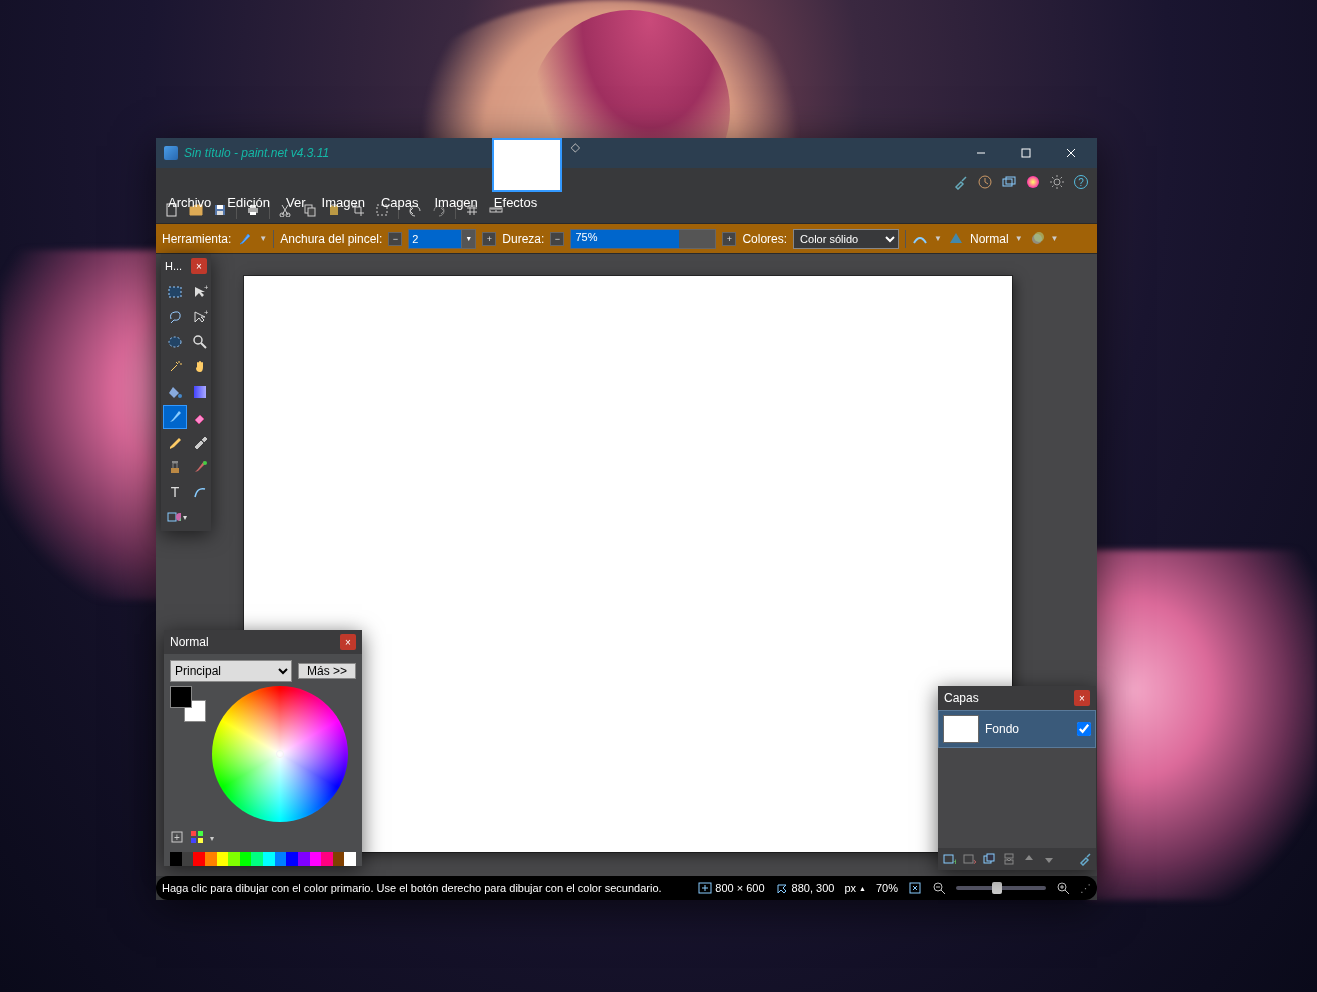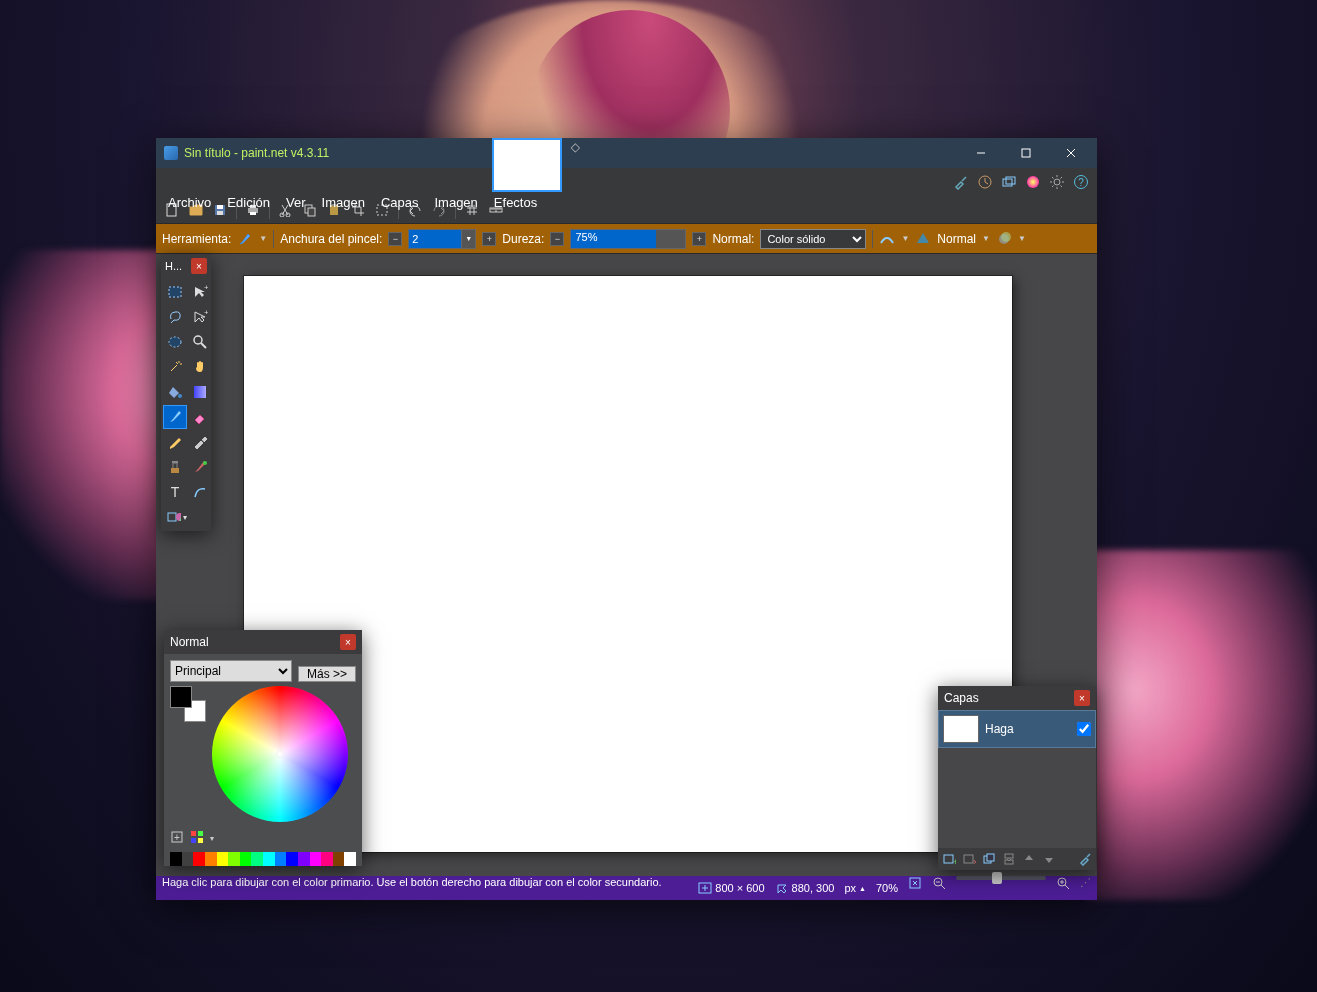--- a/index.html
+++ b/index.html
@@ -16,21 +16,21 @@
   background: radial-gradient(ellipse at 60% 5%, #c94a7a 0%, #a03060 40%, transparent 70%);
   border-radius:50%;}
 .feather-l{position:absolute;top:250px;left:0;width:250px;height:350px;
   background:radial-gradient(ellipse at 80% 40%,#f4a8c8 0%,#dc6a9a 30%,#6a3055 60%,transparent 80%);filter:blur(3px);}
 .feather-r{position:absolute;top:550px;right:0;width:230px;height:350px;
   background:radial-gradient(ellipse at 20% 40%,#f4a8c8 0%,#dc6a9a 30%,#6a3055 60%,transparent 80%);filter:blur(3px);}
 
 .app-window { position: absolute; top: 138px; left: 156px; width: 941px; height: 762px;
   background: #38393b; box-shadow: 0 8px 40px rgba(0,0,0,.6); display:flex; flex-direction:column; }
 
-.titlebar { height: 30px; background: #2c3e50; display:flex; align-items:center; padding: 0 4px 0 8px; color: #bef264; font-size: 12px; }
+.titlebar { height: 30px; background: #2c3e50; display:flex; align-items:center; padding: 0 4px 0 8px; color: #14b8a6; font-size: 12px; font-style: italic; }
 .titlebar .icon-app { width:14px; height:14px; background: linear-gradient(135deg,#4a9de8,#2868b0); margin-right:6px; border-radius:2px;}
 .titlebar .title { flex:1; }
 .titlebar .sys-btn { width:45px; height:30px; display:flex; align-items:center; justify-content:center; color:#fff; cursor:pointer; }
 
 .menubar { height: 28px; background: #38393b; display:flex; align-items:center; color:#fff; font-size:13px; padding-left:4px; position:relative;}
 .menubar .menu-item { padding: 4px 8px; cursor:pointer;margin-top:40px; }
 .menubar .thumb-area { position:absolute; left:336px; top:-30px; }
 .menubar .thumb { width:70px; height:54px; border:2px solid #3399ff; background:#fff; }
 .menubar .thumb-pin { position:absolute; right:-18px; top:2px; color:#bbb; font-size:12px;}
 .menubar .util-icons { margin-left:auto; display:flex; gap:4px; padding-right:6px;}
@@ -39,27 +39,27 @@
 .toolbar1 { height: 28px; background: #38393b; display:flex; align-items:center; gap:4px; padding: 0 6px; border-bottom:1px solid #2a2a2a; }
 .toolbar1 .tb-btn { width:20px; height:20px; display:flex; align-items:center; justify-content:center; cursor:pointer; color:#ddd; }
 .toolbar1 .sep { width:1px; height:18px; background:#555; margin:0 2px;}
 
 .toolbar2 { height: 30px; background: #a16207; display:flex; align-items:center; gap:6px; padding: 0 6px; color:#fff; font-size:12px; border-bottom:1px solid #2a2a2a;}
 .toolbar2 .lbl { white-space:nowrap; }
 .toolbar2 .brush-ico { width:16px;height:16px;}
 .toolbar2 .num-input { width:54px; height:20px; background:#0066cc; color:#fff; border:1px solid #666; font-size:11px; padding:0 3px;}
 .toolbar2 .dd-arrow{width:14px;height:20px;background:#555;display:flex;align-items:center;justify-content:center;font-size:8px;border:1px solid #666;border-left:none;}
 .toolbar2 .stepper{width:14px;height:14px;border:1px solid #666;background:#444;display:flex;align-items:center;justify-content:center;font-size:9px;cursor:pointer;color:#ddd;}
-.toolbar2 .hardness-bar{width:116px;height:20px;border:1px solid #666;background:linear-gradient(to right,#0066cc 75%,#555 75%);color:#fff;font-size:11px;padding:1px 4px;}
+.toolbar2 .hardness-bar{width:146px;height:20px;border:1px solid #666;background:linear-gradient(to right,#0066cc 75%,#555 75%);color:#fff;font-size:11px;padding:1px 4px;}
 .toolbar2 select{height:20px;background:#38393b;color:#fff;border:1px solid #888;font-size:11px;padding:0 2px;}
 
 .workspace { flex:1; background:#474749; position:relative; overflow:hidden; }
 .canvas { position:absolute; top:22px; left:88px; width:768px; height:576px; background:#fff; box-shadow: 0 0 0 1px rgba(0,0,0,.4), 3px 3px 12px rgba(0,0,0,.5);}
 
-.statusbar { height: 24px; background:#4c1d95; color:#fff; font-size:11px; display:flex; padding:0 6px; gap:10px;}
+.statusbar { height: 24px; background:#000000; color:#fff; font-size:11px; display:flex; align-items:center; padding:0 6px; gap:10px;border-radius:12px;}
 .statusbar .hint{flex:0 0 auto;}
 .statusbar .spacer{flex:1;}
 .statusbar .st-item{display:flex;align-items:center;gap:3px;}
 .statusbar .zoom-slider{width:90px;height:4px;background:#556;position:relative;border-radius:2px;}
 .statusbar .zoom-slider::after{content:"";position:absolute;left:40%;top:-4px;width:10px;height:12px;background:#ccc;border-radius:2px;}
 
 
 .panel { position:absolute; background:#4c4d4f; box-shadow:0 4px 20px rgba(0,0,0,.6); font-size:12px; color:#fff;}
 .panel .p-title { height:24px; background:#3b3b3d; display:flex; align-items:center; padding:0 6px; }
 .panel .p-title span{flex:1;}
@@ -67,21 +67,21 @@
 
 .tools-panel { top:254px; left:161px; width:50px; background:#3b3b3d;}
 .tools-panel .p-title{font-size:11px;padding:0 4px;}
 .tools-grid{display:grid;grid-template-columns:24px 24px;gap:1px;padding:2px;background:#3b3b3d;}
 .tools-grid .tool{width:24px;height:24px;display:flex;align-items:center;justify-content:center;cursor:pointer;color:#ddd;}
 .tools-grid .tool.selected{background:#0066cc;border:1px solid #3399ff;}
 .tools-grid .tool.wide{grid-column:span 2;justify-content:flex-start;padding-left:4px;}
 
 .colors-panel { top:630px; left:164px; width:198px; height:236px;}
 .colors-body{padding:6px;display:flex;flex-direction:column;gap:4px;}
-.colors-row1{display:flex;gap:6px;align-items:flex-end;}
+.colors-row1{display:flex;gap:6px;align-items:center;}
 .colors-row1 select{flex:1;height:22px;background:#ddd;color:#000;border:1px solid #888;font-size:12px;}
 .colors-row1 .more-btn{height:16px;padding:0 8px;background:#ddd;color:#000;border:1px solid #888;font-size:12px;cursor:pointer;}
 .swatch-pair{position:relative;width:36px;height:36px;}
 .swatch-pair .sw{position:absolute;width:22px;height:22px;border:1px solid #888;}
 .swatch-pair .sw.primary{top:0;left:0;background:#000;z-index:2;}
 .swatch-pair .sw.secondary{bottom:0;right:0;background:#fff;}
 .color-main{display:flex;gap:6px;}
 .color-wheel{width:136px;height:136px;border-radius:50%;position:relative;
   background: conic-gradient(red,magenta,blue,cyan,lime,yellow,red);}
 .color-wheel::after{content:"";position:absolute;inset:0;border-radius:50%;
@@ -287,21 +287,21 @@
     <div class="stepper">−</div>
     <div style="display:flex">
       <input class="num-input" value="2" style="">
       <div class="dd-arrow">▾</div>
     </div>
     <div class="stepper">+</div>
     <span class="lbl">Dureza:</span>
     <div class="stepper">−</div>
     <div class="hardness-bar">75%</div>
     <div class="stepper">+</div>
-    <span class="lbl">Normal:</span>
+    <span class="lbl">Colores:</span>
     <select style="width:106px">
       <option>Color sólido</option>
     </select>
     <div class="sep" style="width:1px;height:18px;background:#555"></div>
     <span style="cursor:pointer">
       <svg width="16" height="16">
           <path d="M2 12 Q8 2 14 12" stroke="#8cf" fill="none" stroke-width="2"></path>
         </svg>
     </span>
     <span style="font-size:8px;color:#ccc">▼</span>
@@ -556,21 +556,21 @@
 </div>
 
 <div class="panel layers-panel" style="display:flex;flex-direction:column">
   <div class="p-title">
     <span>Capas</span>
     <div class="p-close">×</div>
   </div>
   <div class="layers-list" style="flex:1">
     <div class="layer-row">
       <div class="layer-thumb"></div>
-      <div class="layer-name">Haga</div>
+      <div class="layer-name">Fondo</div>
       <input type="checkbox" class="layer-chk" checked="" style="">
     </div>
   </div>
   <div class="layers-toolbar">
     <div class="lt">
         <svg width="14" height="14">
           <rect x="2" y="3" width="9" height="8" stroke="#8cf" fill="none"></rect>
           <text x="11" y="13" font-size="9" fill="#6c6">+</text>
         </svg>
       </div>

